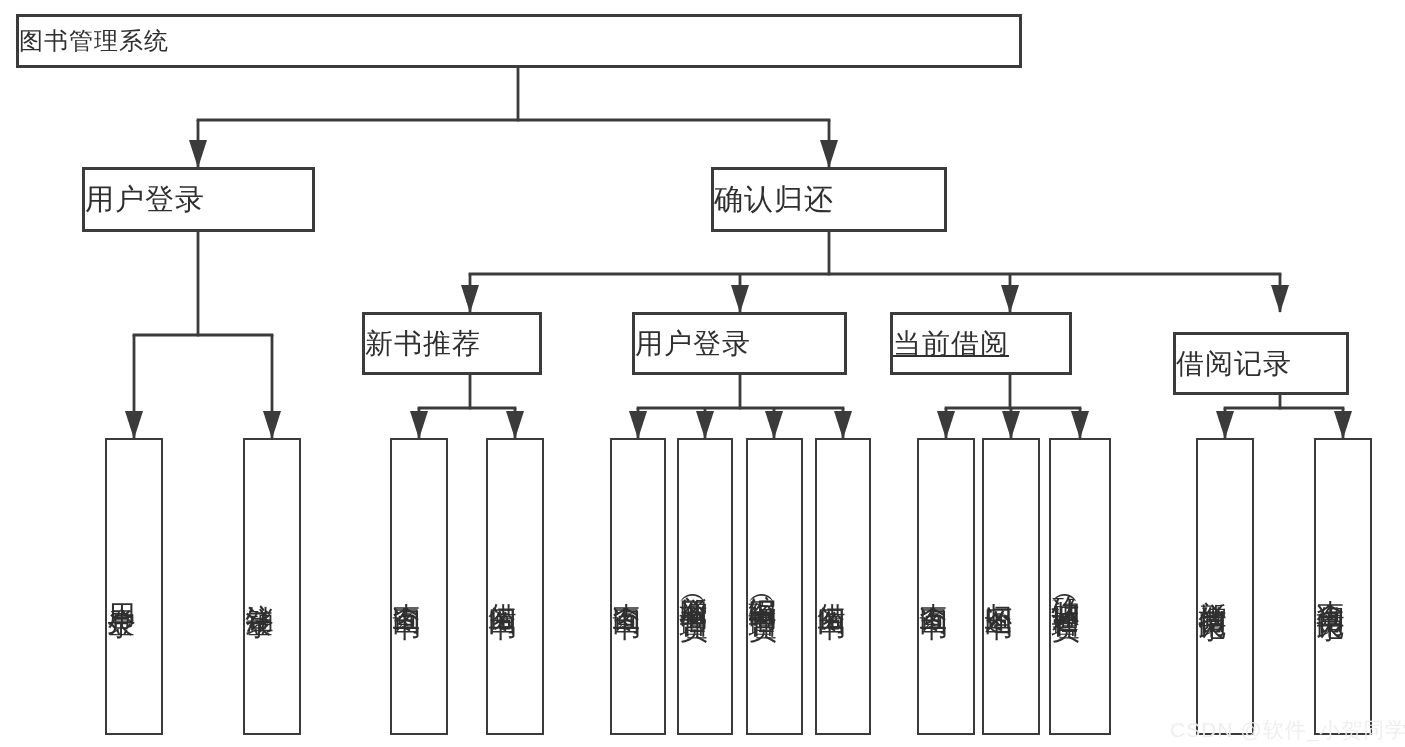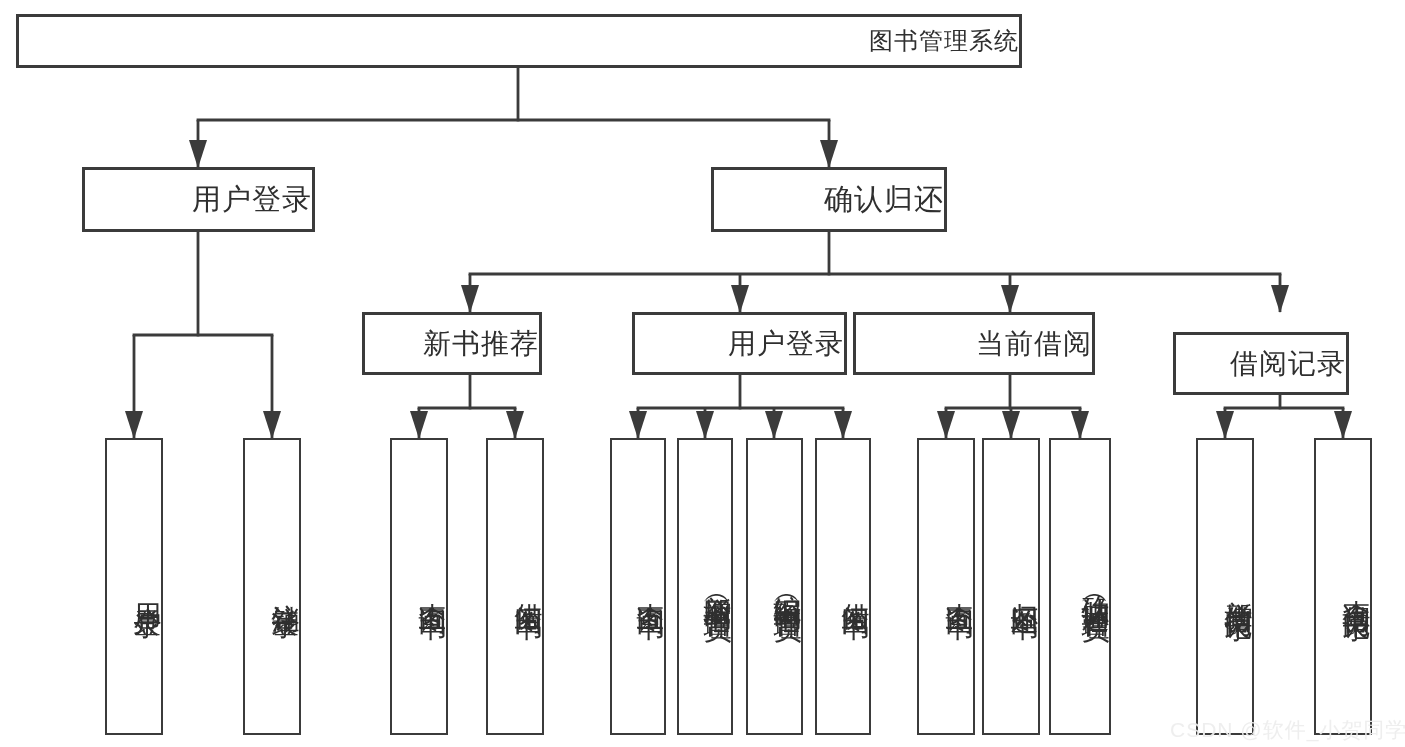--- a/index.html
+++ b/index.html
@@ -13,21 +13,21 @@
     color: #2f2f2f;
   }
   svg.wires { position: absolute; left: 0; top: 0; z-index: 1; }
   .box {
     position: absolute;
     box-sizing: border-box;
     background: #ffffff;
     border: 3px solid #3b3b3b;
     display: flex;
     align-items: center;
-    justify-content: flex-end;
+    justify-content: flex-start;
     z-index: 2;
     letter-spacing: 1px;
     white-space: nowrap;
   }
   .box.title   { left: 16px;  top: 14px;  width: 1006px; height: 54px; font-size: 24px; }
   .box.lvl2    { top: 167px; height: 65px; font-size: 29px; }
   .box.lvl3    { top: 312px; height: 63px; font-size: 28px; }
   .box.leaf    { top: 438px; height: 297px; border-width: 2.5px; }
   .vtext {
     writing-mode: vertical-rl;
@@ -35,21 +35,21 @@
     font-size: 28px;
     line-height: 1;
     letter-spacing: 3px;
   }
   
   .b-userlogin { left: 82px;  width: 233px; }
   .b-bookmgmt  { left: 711px; width: 236px; }
   
   .b-newrec    { left: 362px;  width: 180px; }
   .b-borrow    { left: 632px;  width: 215px; }
-  .b-current   { left: 853px;  width: 242px; }
+  .b-current   { left: 890px;  width: 182px; text-decoration: underline; }
   .b-records   { left: 1173px; width: 176px; margin-top: 20px; }
   
   .lf-u1 { left: 105px;  width: 58px; }
   .lf-u2 { left: 243px;  width: 58px; }
   .lf-n1 { left: 390px;  width: 58px; }
   .lf-n2 { left: 486px;  width: 58px; }
   .lf-b1 { left: 610px;  width: 56px; }
   .lf-b2 { left: 677px;  width: 56px; }
   .lf-b3 { left: 746px;  width: 57px; }
   .lf-b4 { left: 815px;  width: 56px; }

